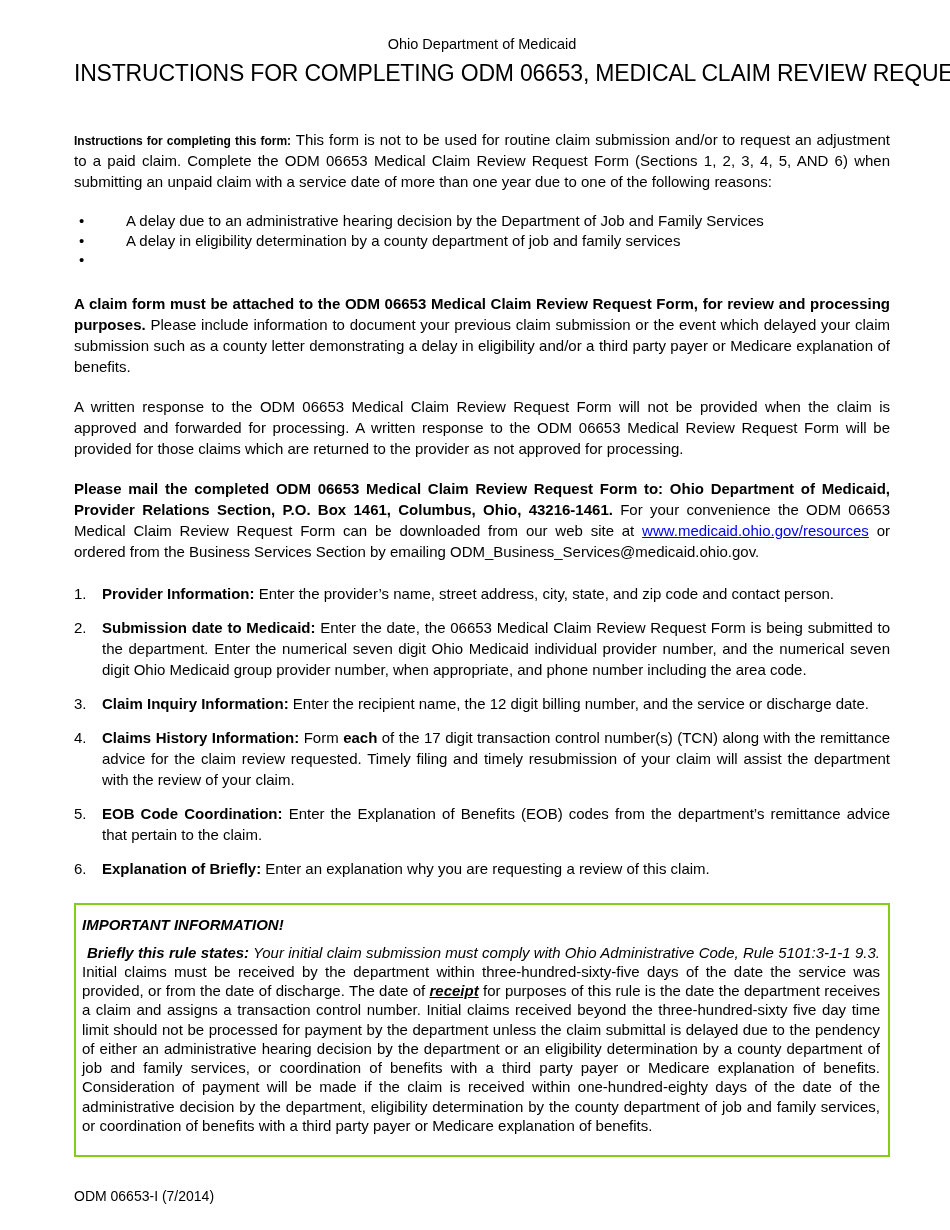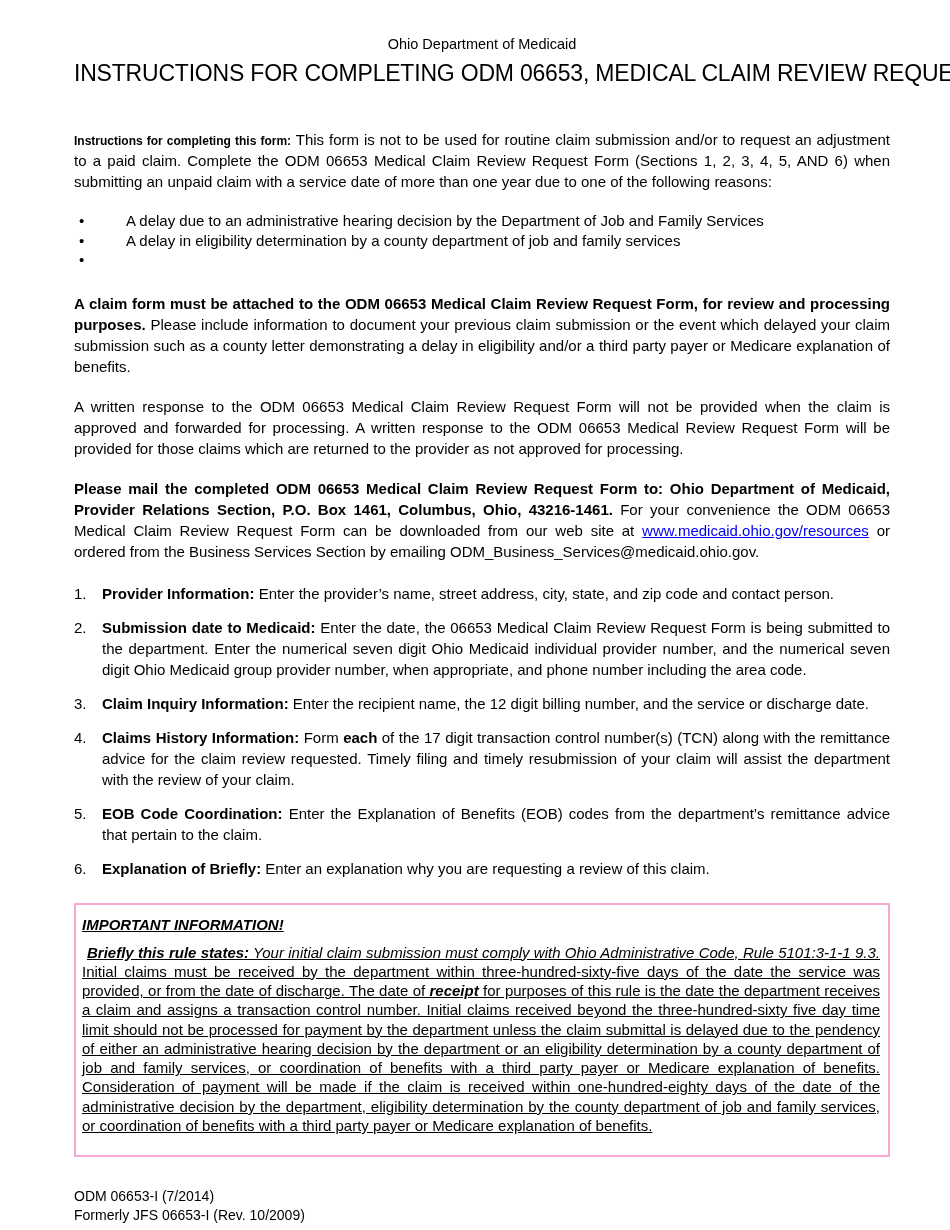--- a/index.html
+++ b/index.html
@@ -32,24 +32,23 @@
   .bullet-list { list-style: none; margin: 15px 0 24px 0; padding: 0; }
   .bullet-list li { display: flex; line-height: 1.27; }
   .bullet-marker { flex: none; width: 52px; padding-left: 5px; }
 
   .num-list { list-style: none; margin: 21px 0 0 0; padding: 0; }
   .num-list li { display: flex; margin-bottom: 13px; }
   .num-label { flex: none; width: 28px; }
   .num-content { flex: 1; text-align: justify; }
 
   .important-box {
-    border: 2px solid #f9a8d4;
+    border: 2px solid #84cc16;
     margin-top: 24px;
     padding: 9px 8px 20px 6px;
-    text-decoration: underline;
   }
   .box-heading { font-weight: bold; font-style: italic; font-size: 15px; }
   .box-para {
     margin: 8px 0 0 0;
     text-align: justify;
     text-indent: 5px;
     line-height: 1.285;
   }
 
   .b { font-weight: bold; }
@@ -118,16 +117,15 @@
       </li>
     </ol>
 
   <div class="important-box">
     <div class="box-heading">IMPORTANT INFORMATION!</div>
     <p class="box-para"><span class="b i">Briefly this rule states:</span><span class="i"> Your initial claim submission must comply with Ohio Administrative Code, Rule 5101:3-1-1 9.3.</span><span> Initial claims must be received by the department within three-hundred-sixty-five days of the date the service was provided, or from the date of discharge. The date of </span><span class="b i u">receipt</span><span> for purposes of this rule is the date the department receives a claim and assigns a transaction control number. Initial claims received beyond the three-hundred-sixty five day time limit should not be processed for payment by the department unless the claim submittal is delayed due to the pendency of either an administrative hearing decision by the department or an eligibility determination by a county department of job and family services, or coordination of benefits with a third party payer or Medicare explanation of benefits. Consideration of payment will be made if the claim is received within one-hundred-eighty days of the date of the administrative decision by the department, eligibility determination by the county department of job and family services, or coordination of benefits with a third party payer or Medicare explanation of benefits.</span></p>
   </div>
 
   <div class="doc-footer">
     <div>ODM 06653-I (7/2014)</div>
-    <div>Formerly JFS 06653-I (Rev. 10/2009)</div>
   </div>
 
 </div>
 
 </body></html>

